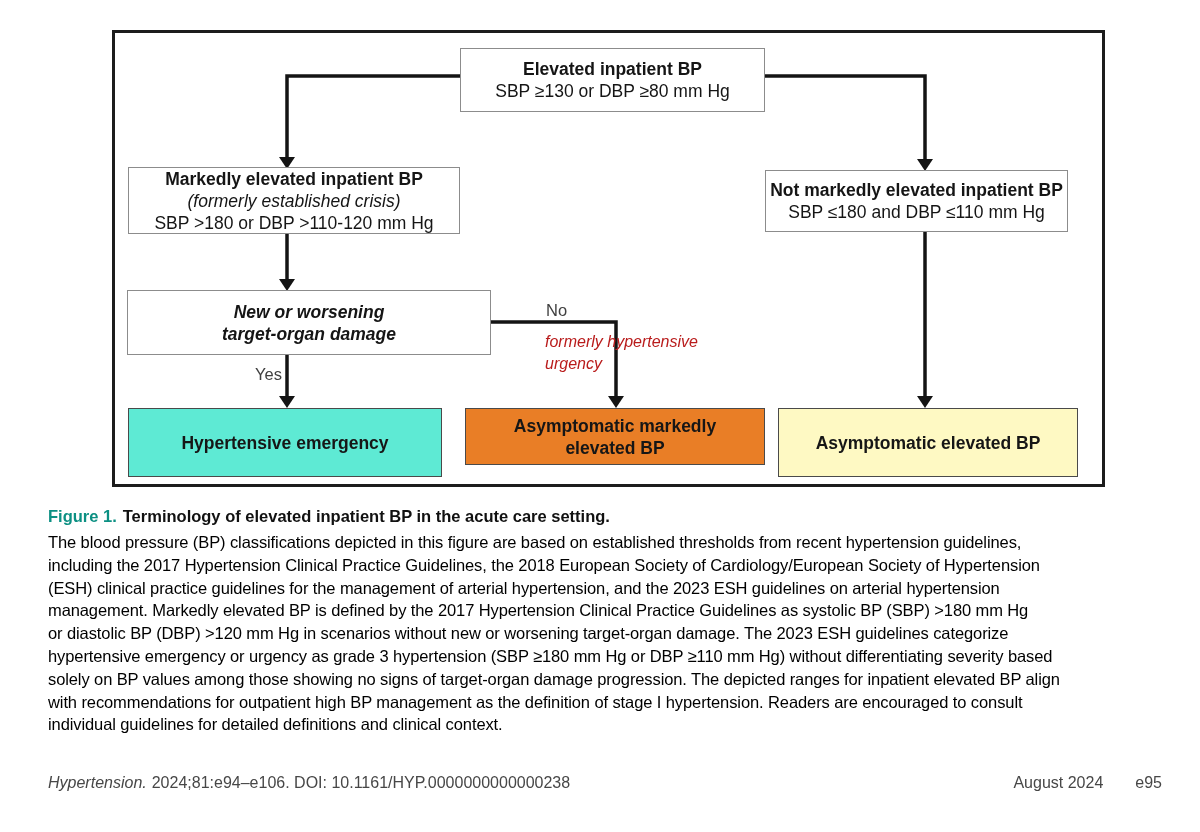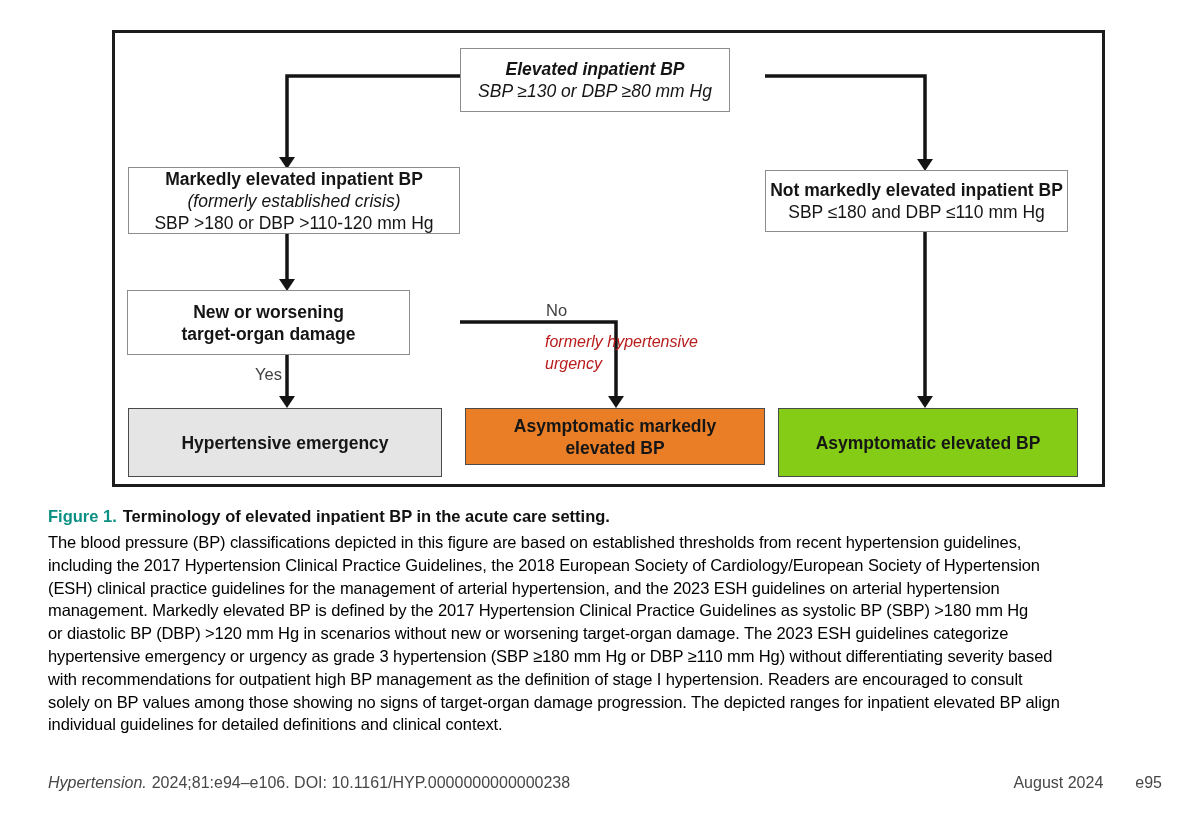--- a/index.html
+++ b/index.html
@@ -15,24 +15,24 @@
 
   .fbox {
     position:absolute; box-sizing:border-box; background:#ffffff;
     border:1.5px solid #8c8c8c; display:flex; flex-direction:column;
     align-items:center; justify-content:center; text-align:center;
     font-size:17.5px; line-height:22px; color:#151515;
   }
   .fbox .t { font-weight:bold; }
   .fbox .it { font-style:italic; }
 
-  .top-box      { left:460px; top:48px;  width:270px; height:64px;font-style:italic; }
+  .top-box      { left:460px; top:48px;  width:305px; height:64px; }
   .markedly-box { left:128px; top:167px; width:332px; height:67px; }
   .notmark-box  { left:765px; top:170px; width:303px; height:62px; }
-  .decision-box { left:127px; top:290px; width:283px; height:65px; }
+  .decision-box { left:127px; top:290px; width:364px; height:65px;font-style:italic; }
 
   .outcome {
     position:absolute; box-sizing:border-box; border:1px solid #4a4a4a;
     display:flex; flex-direction:column; align-items:center; justify-content:center;
     text-align:center; font-weight:bold; font-size:17.5px; line-height:22px; color:#161616;
   }
   .outcome-emergency { left:128px; top:408px; width:314px; height:69px; }
   .outcome-markedly  { left:465px; top:408px; width:300px; height:57px; }
   .outcome-elevated  { left:778px; top:408px; width:300px; height:69px; }
 
@@ -100,46 +100,46 @@
     <div class="t">target-organ damage</div>
   </div>
 
   <div class="edge-label yes-label">Yes</div>
   <div class="edge-label no-label">No</div>
   <div class="edge-label no-note">
     <div>formerly hypertensive</div>
     <div>urgency</div>
   </div>
 
-  <div class="outcome outcome-emergency" style="background-color: #e5e5e5;">
+  <div class="outcome outcome-emergency" style="background-color: #5eead4;">
     <div>Hypertensive emergency</div>
   </div>
 
   <div class="outcome outcome-markedly" style="background-color: rgb(233, 126, 38);">
     <div>Asymptomatic markedly</div>
     <div>elevated BP</div>
   </div>
 
-  <div class="outcome outcome-elevated" style="background-color: #84cc16;">
+  <div class="outcome outcome-elevated" style="background-color: #fef9c3;">
     <div>Asymptomatic elevated BP</div>
   </div>
 
   <div class="caption">
     <div class="cap-head">
       <span class="cap-figure-label" style="color: rgb(12, 144, 131);">Figure 1.</span><span class="cap-title">Terminology of elevated inpatient BP in the acute care setting.</span>
     </div>
     <div class="cap-body">
       <div>The blood pressure (BP) classifications depicted in this figure are based on established thresholds from recent hypertension guidelines,</div>
       <div>including the 2017 Hypertension Clinical Practice Guidelines, the 2018 European Society of Cardiology/European Society of Hypertension</div>
       <div>(ESH) clinical practice guidelines for the management of arterial hypertension, and the 2023 ESH guidelines on arterial hypertension</div>
       <div>management. Markedly elevated BP is defined by the 2017 Hypertension Clinical Practice Guidelines as systolic BP (SBP) &gt;180 mm Hg</div>
       <div>or diastolic BP (DBP) &gt;120 mm Hg in scenarios without new or worsening target-organ damage. The 2023 ESH guidelines categorize</div>
       <div>hypertensive emergency or urgency as grade 3 hypertension (SBP ≥180 mm Hg or DBP ≥110 mm Hg) without differentiating severity based</div>
+      <div>solely on BP values among those showing no signs of target-organ damage progression. The depicted ranges for inpatient elevated BP align</div>
       <div>with recommendations for outpatient high BP management as the definition of stage I hypertension. Readers are encouraged to consult</div>
-      <div>solely on BP values among those showing no signs of target-organ damage progression. The depicted ranges for inpatient elevated BP align</div>
       <div>individual guidelines for detailed definitions and clinical context.</div>
     </div>
   </div>
 
   <div class="footer">
     <div class="footer-left">
       <span class="footer-journal">Hypertension.</span><span class="footer-citation">2024;81:e94–e106. DOI: 10.1161/HYP.0000000000000238</span>
     </div>
     <div class="footer-right">
       <span>August 2024</span>

